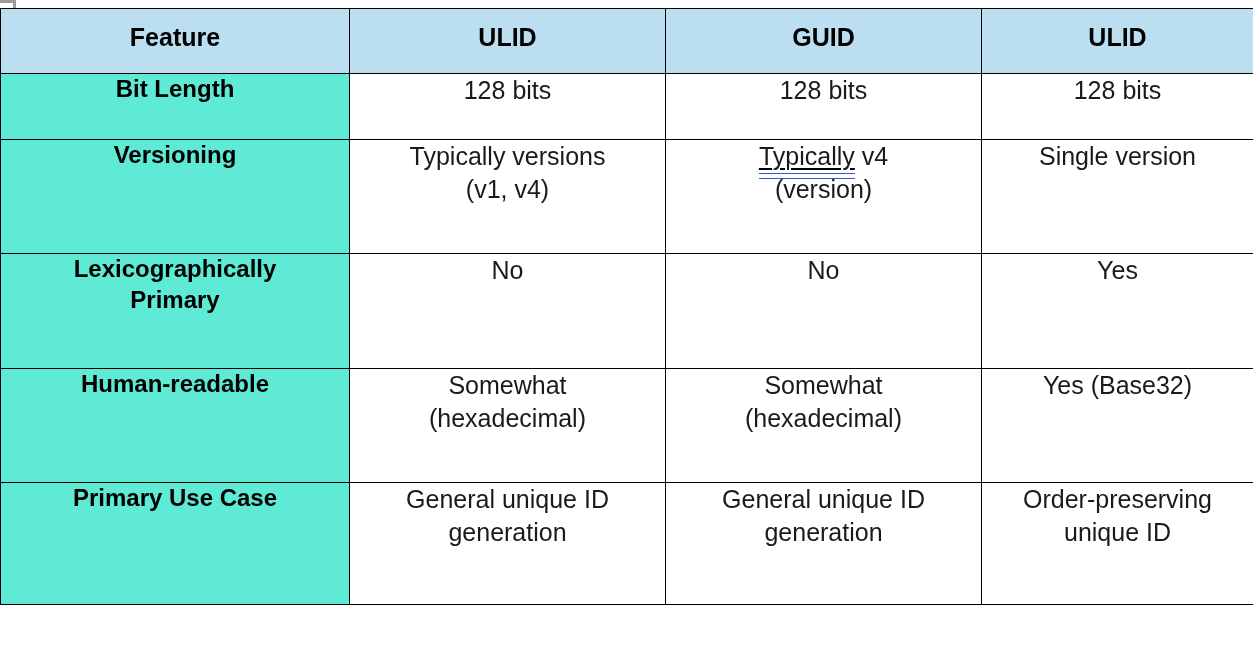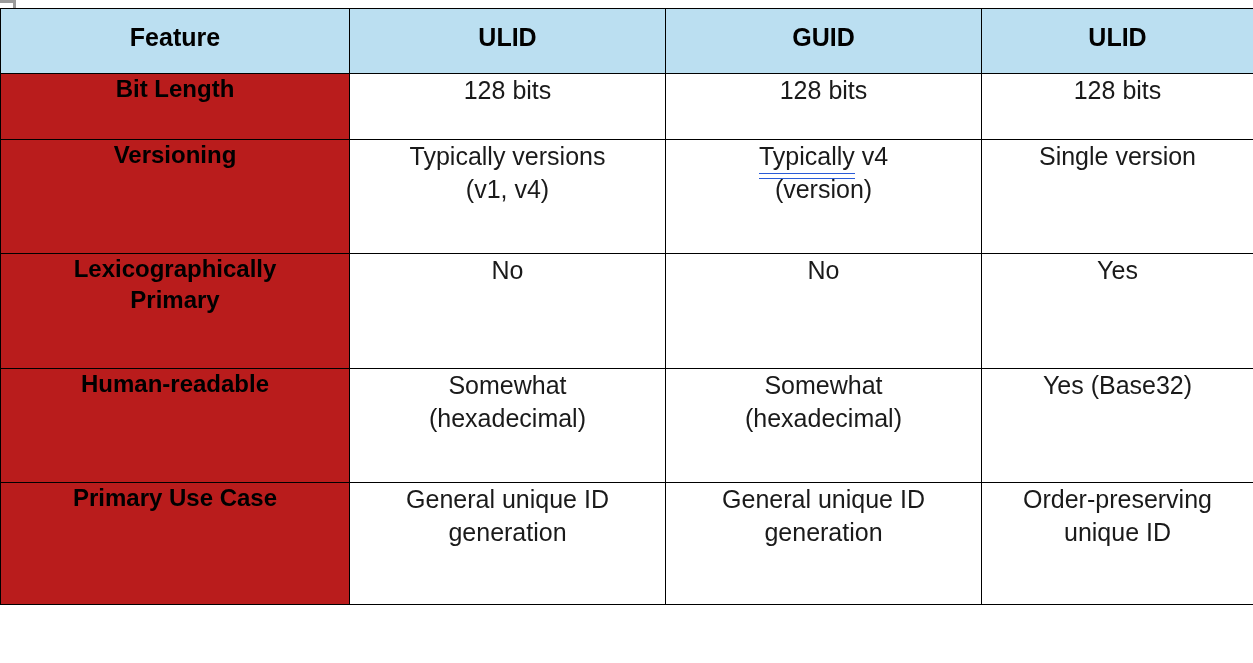--- a/index.html
+++ b/index.html
@@ -78,21 +78,21 @@
     background: #bbdff1;
     height: 65px;
     font-size: 25px;
     font-weight: bold;
     color: #000000;
     padding-top: 14px;
   }
 
   
   td.feat {
-    background: #b91c1c;
+    background: #5eead4;
     font-size: 24px;
     font-weight: bold;
     color: #000000;
     line-height: 1.28;
     padding-top: 14px;
   }
 
   
   td.val {
     background: #ffffff;
@@ -108,20 +108,21 @@
   tr.r-sortable td   { height: 115px; margin-top: 24px; }
   tr.r-human td      { height: 114px; }
   tr.r-timestamp td  { height: 67px;  }
   tr.r-primary td    { height: 122px; }
 
   .line { display: block; text-align: center; }
 
   
   .grammar {
     position: relative;
+    text-decoration: underline;
     text-decoration-color: #000000;
     text-decoration-thickness: 1.6px;
     text-underline-offset: 3px;
   }
   .grammar::after {
     content: "";
     position: absolute;
     left: 0;
     right: 0;
     bottom: -9px;

